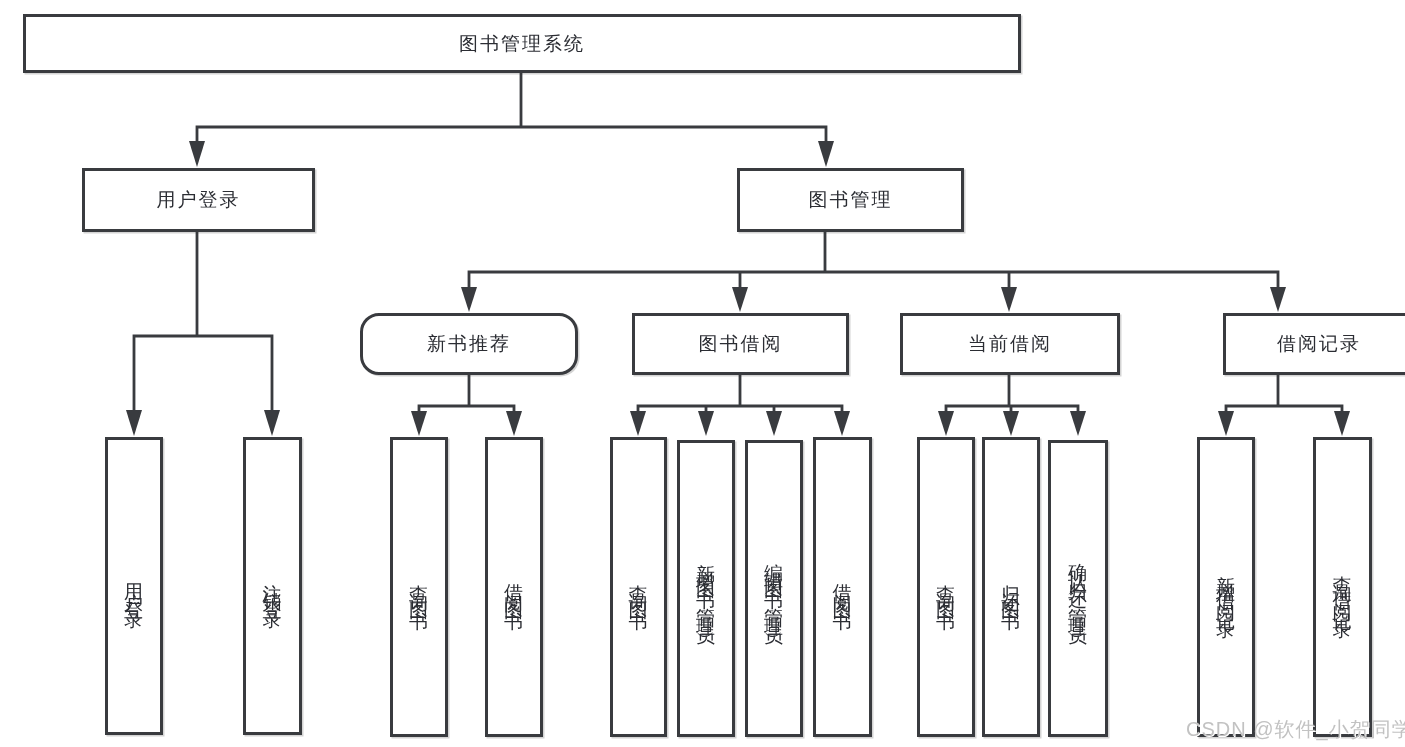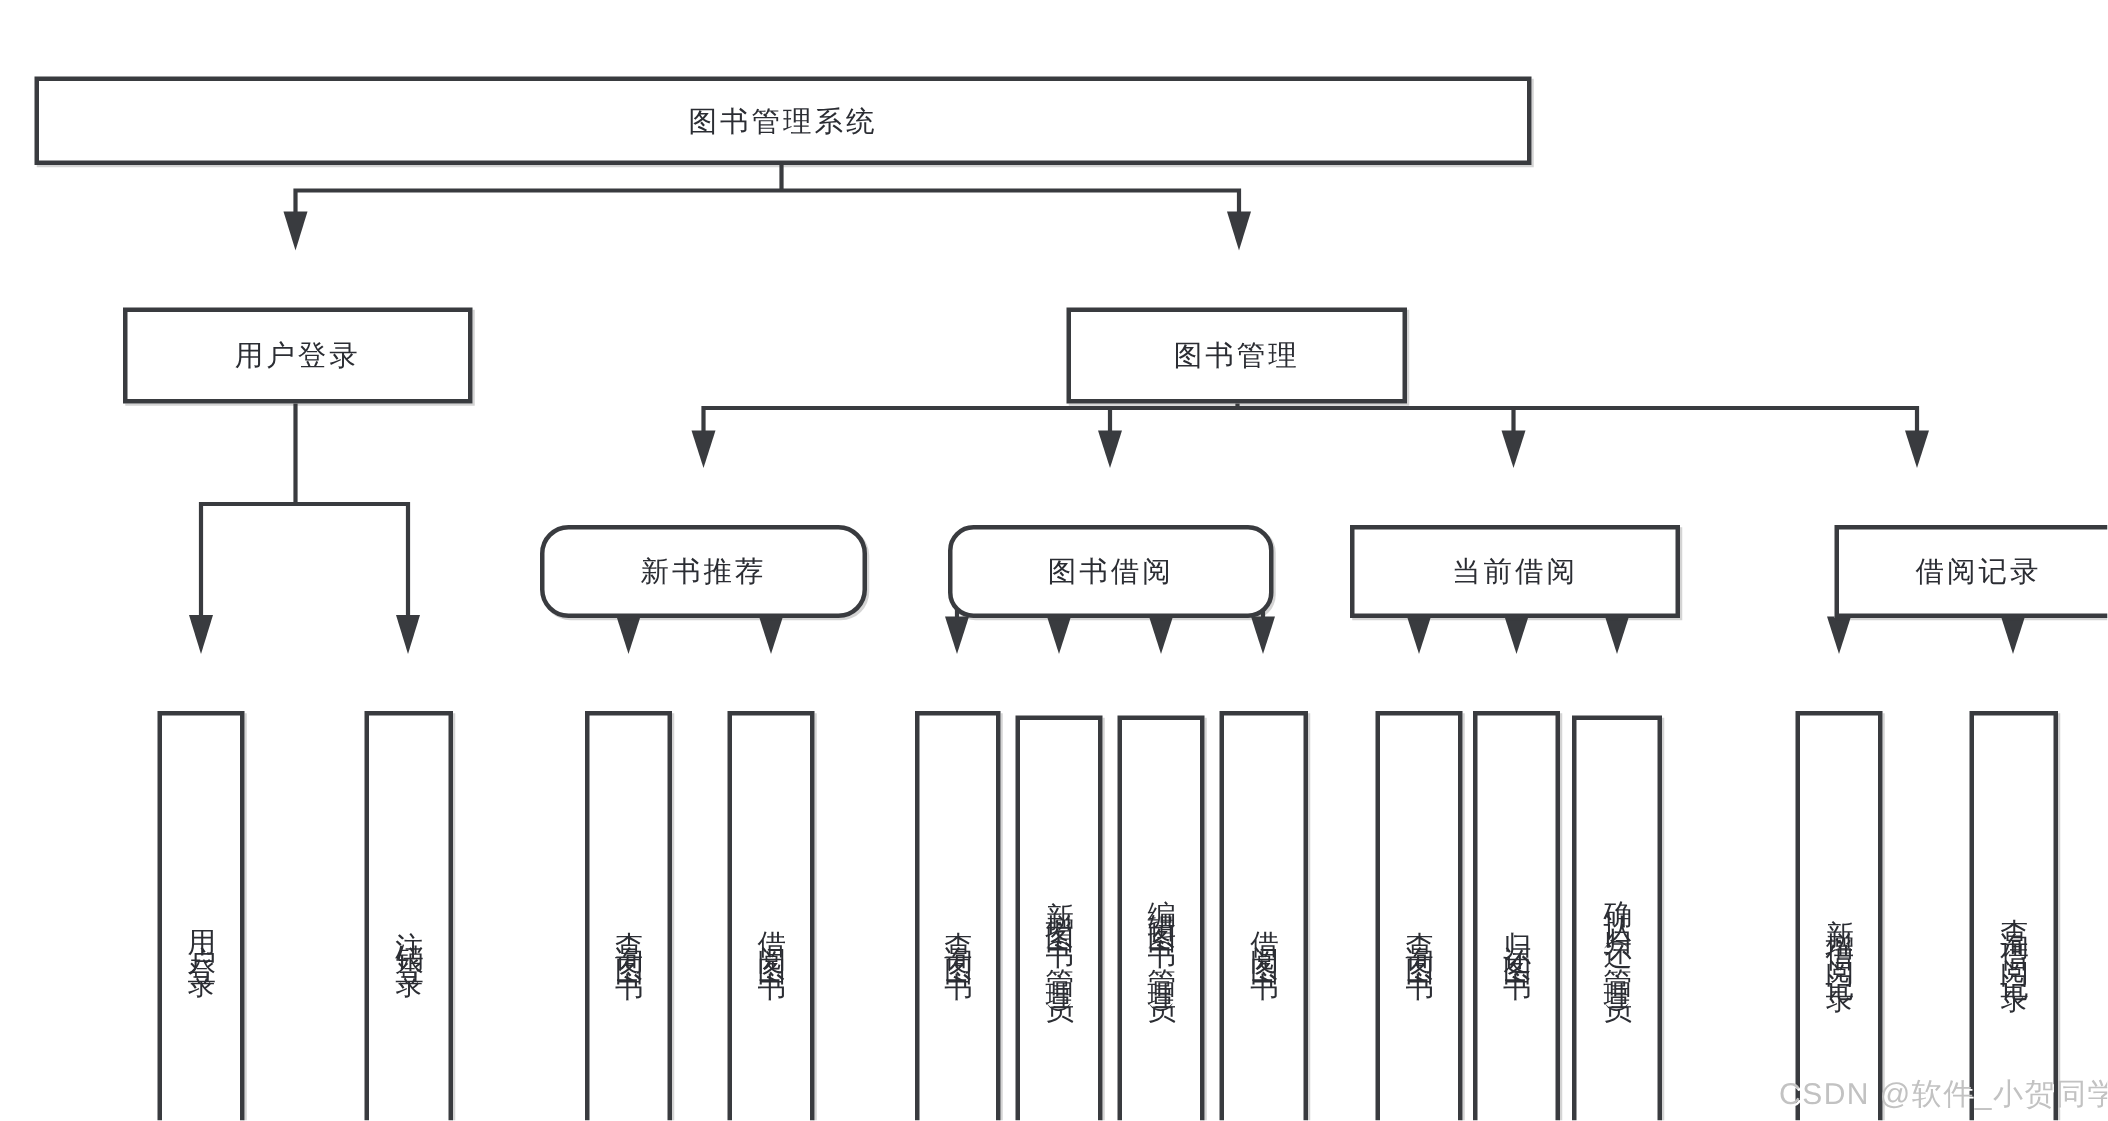--- a/index.html
+++ b/index.html
@@ -16,21 +16,20 @@
   .box {
     position: absolute;
     background: #ffffff;
     border: 3px solid #393b3f;
     box-sizing: border-box;
     display: flex;
     align-items: center;
     justify-content: center;
     z-index: 2;
     box-shadow: 1.5px 1.5px 0 rgba(60,60,60,0.22);
-    margin-top: 37px;
   }
   .box.h {
     font-size: 19px;
     letter-spacing: 2px;
     white-space: nowrap;
   }
   .box.v {
     writing-mode: vertical-rl;
     text-orientation: mixed;
     font-size: 19px;
@@ -115,24 +114,24 @@
         <polygon points="1218,411 1234,411 1226,436" stroke="none"></polygon>
         <polygon points="1334,411 1350,411 1342,436" stroke="none"></polygon>
       </g>
 
     </g>
   </svg>
 
   <div class="box h" style="left:23px; top:14px; width:998px; height:59px;">图书管理系统</div>
 
   <div class="box h" style="left:82px; top:168px; width:233px; height:64px;">用户登录</div>
-  <div class="box h" style="left:711px; top:168px; width:227px; height:64px;">图书管理</div>
+  <div class="box h" style="left:737px; top:168px; width:227px; height:64px;">图书管理</div>
 
   <div class="box h" style="left:360px; top:313px; width:218px; height:62px;border-radius:19px;">新书推荐</div>
-  <div class="box h" style="left:632px; top:313px; width:217px; height:62px;border-radius:17px;">图书借阅</div>
+  <div class="box h" style="left:632px; top:313px; width:217px; height:62px;">图书借阅</div>
   <div class="box h" style="left:900px; top:313px; width:220px; height:62px;">当前借阅</div>
   <div class="box h" style="left:1223px; top:313px; width:192px; height:62px;">借阅记录</div>
 
   <div class="box v" style="left:105px; top:437px; width:58px; height:298px;">用户登录</div>
   <div class="box v" style="left:243px; top:437px; width:59px; height:298px;">注销登录</div>
 
   <div class="box v" style="left:390px; top:437px; width:58px; height:300px;">查询图书</div>
   <div class="box v" style="left:485px; top:437px; width:58px; height:300px;">借阅图书</div>
 
   <div class="box v" style="left:610px; top:437px; width:57px; height:300px;">查询图书</div>

